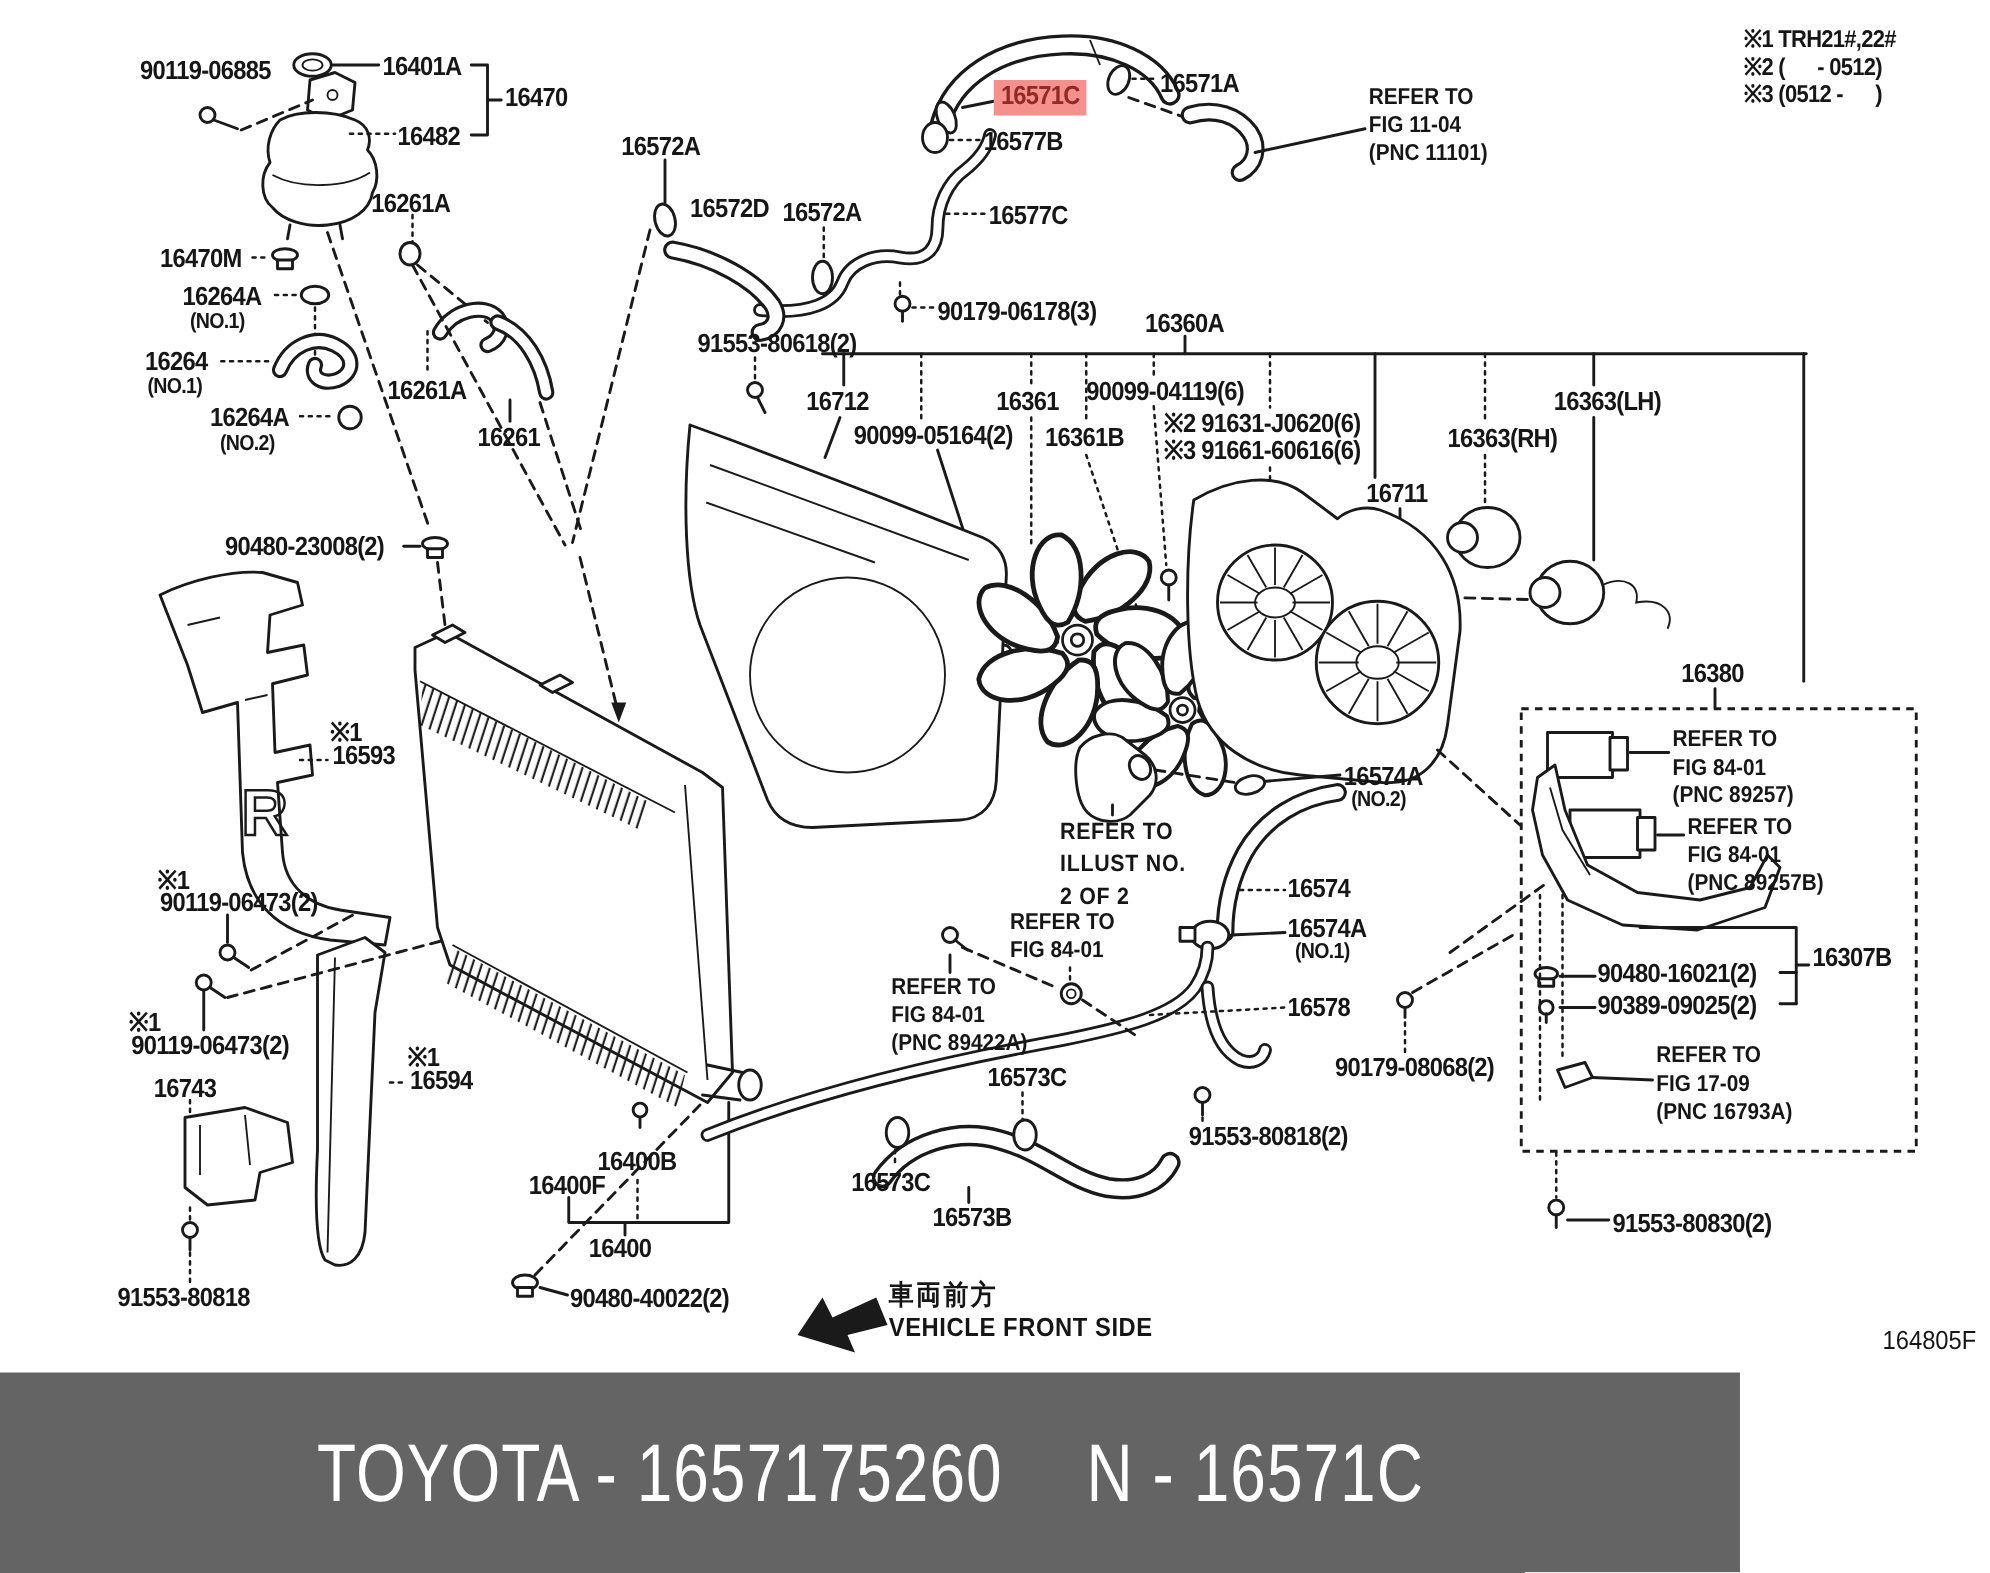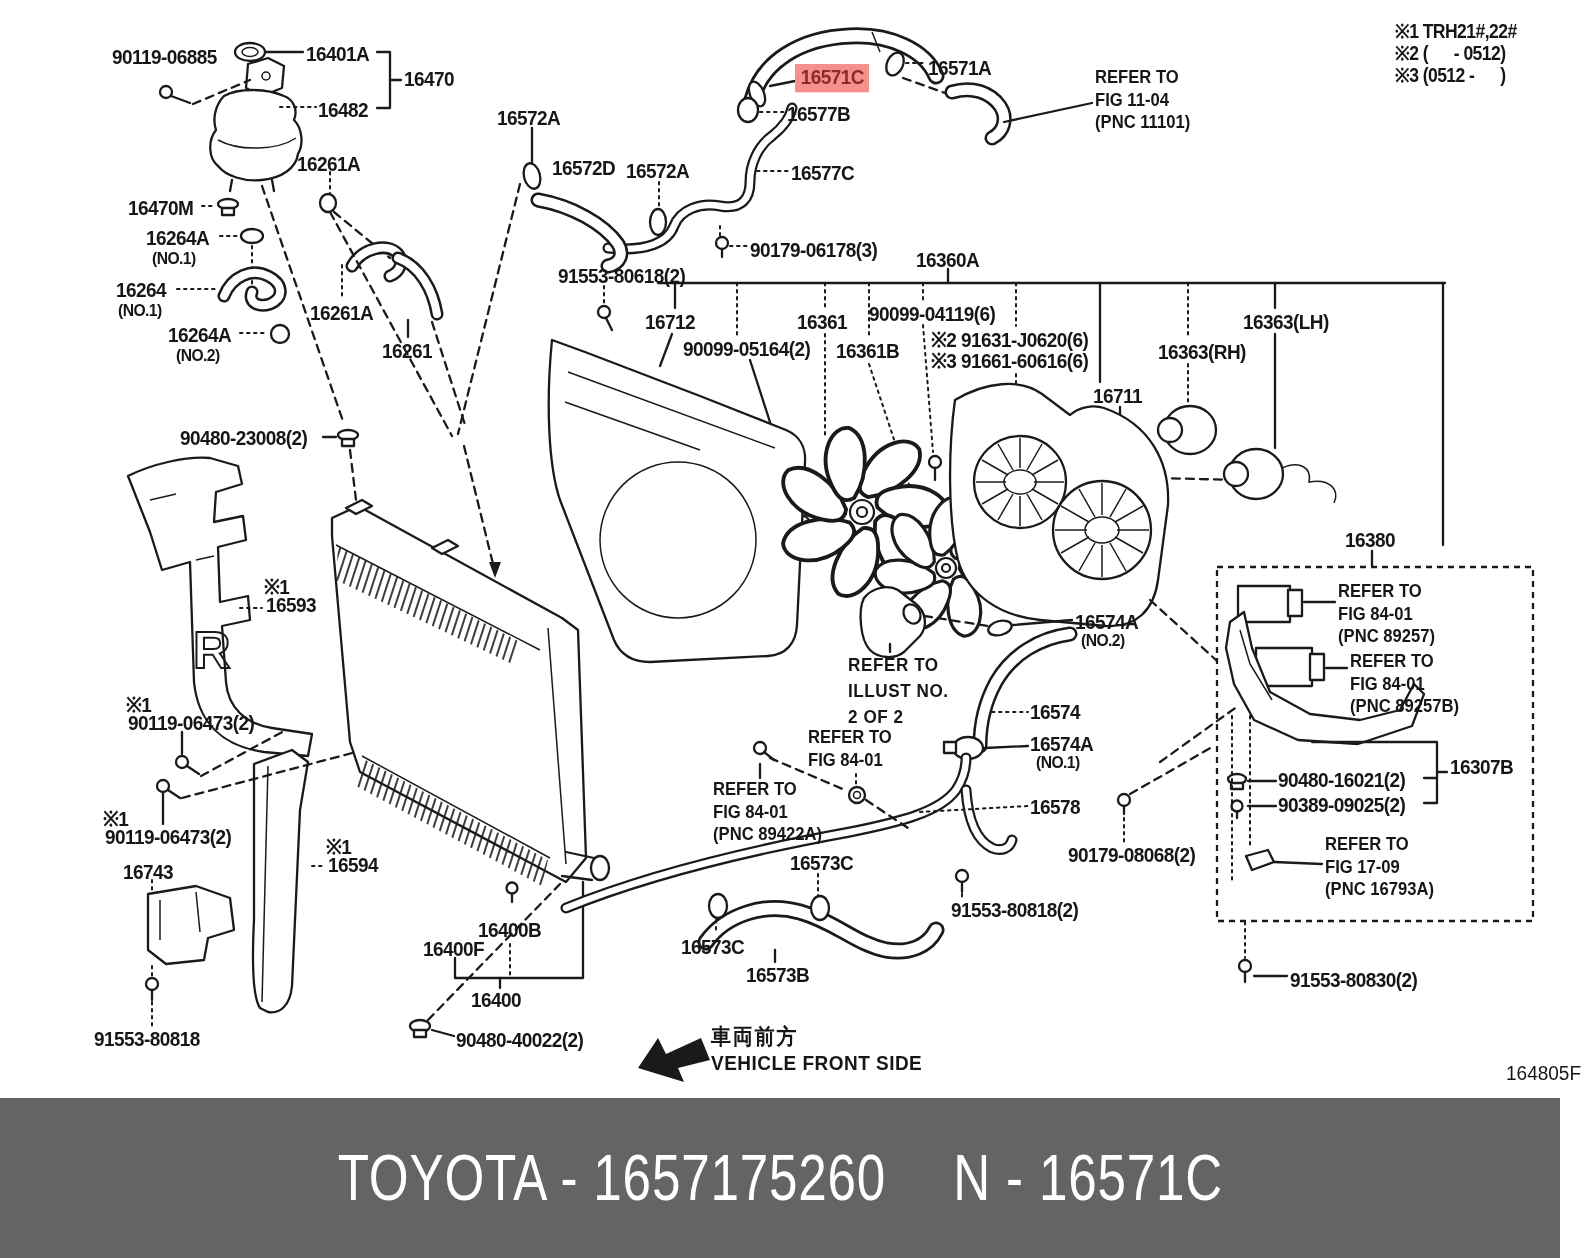--- a/index.html
+++ b/index.html
@@ -8,21 +8,21 @@
   .linework{position:absolute;left:0;top:0;}
   .lbl{position:absolute;font-weight:bold;font-size:20px;line-height:20.5px;color:#161616;
        white-space:pre;letter-spacing:-0.6px;transform:scale(0.95,1.05);transform-origin:left top;}
   .sm{font-size:16.5px;line-height:16px;}
   .refer{font-size:17.5px;line-height:21.5px;letter-spacing:0;}
   .refer-lg{font-size:18px;line-height:25px;letter-spacing:0.6px;}
   .note{font-size:18.5px;line-height:22px;}
   .hl{background:#f5908d;color:#8e2a28;padding:2px 6px 4px 6px;}
   .jp{font-size:21px;letter-spacing:2px;}
   .code{font-weight:normal;font-size:20px;letter-spacing:0;}
-  .footer{position:absolute;left:0;top:1098px;width:1560px;height:160px;background:#646464;
+  .footer{position:absolute;left:0;top:1098px;width:1392px;height:160px;background:#646464;
           display:flex;align-items:center;justify-content:center;}
   .footer-text{display:flex;gap:84px;color:#ffffff;font-size:64px;font-weight:normal;
                letter-spacing:1px;transform:scale(0.8,1.02);white-space:pre;}
   svg .ln{fill:none;stroke:#1a1a1a;stroke-width:2.3;stroke-linecap:round;stroke-linejoin:round;}
   svg .thin{fill:none;stroke:#1a1a1a;stroke-width:1.5;}
   svg .dash{stroke-dasharray:8 6;}
   svg .dot{stroke-dasharray:2.5 4.5;stroke-width:2;}
   svg .fillb{fill:#1a1a1a;stroke:none;}
   svg .wfill{fill:#ffffff;}
 </style>

